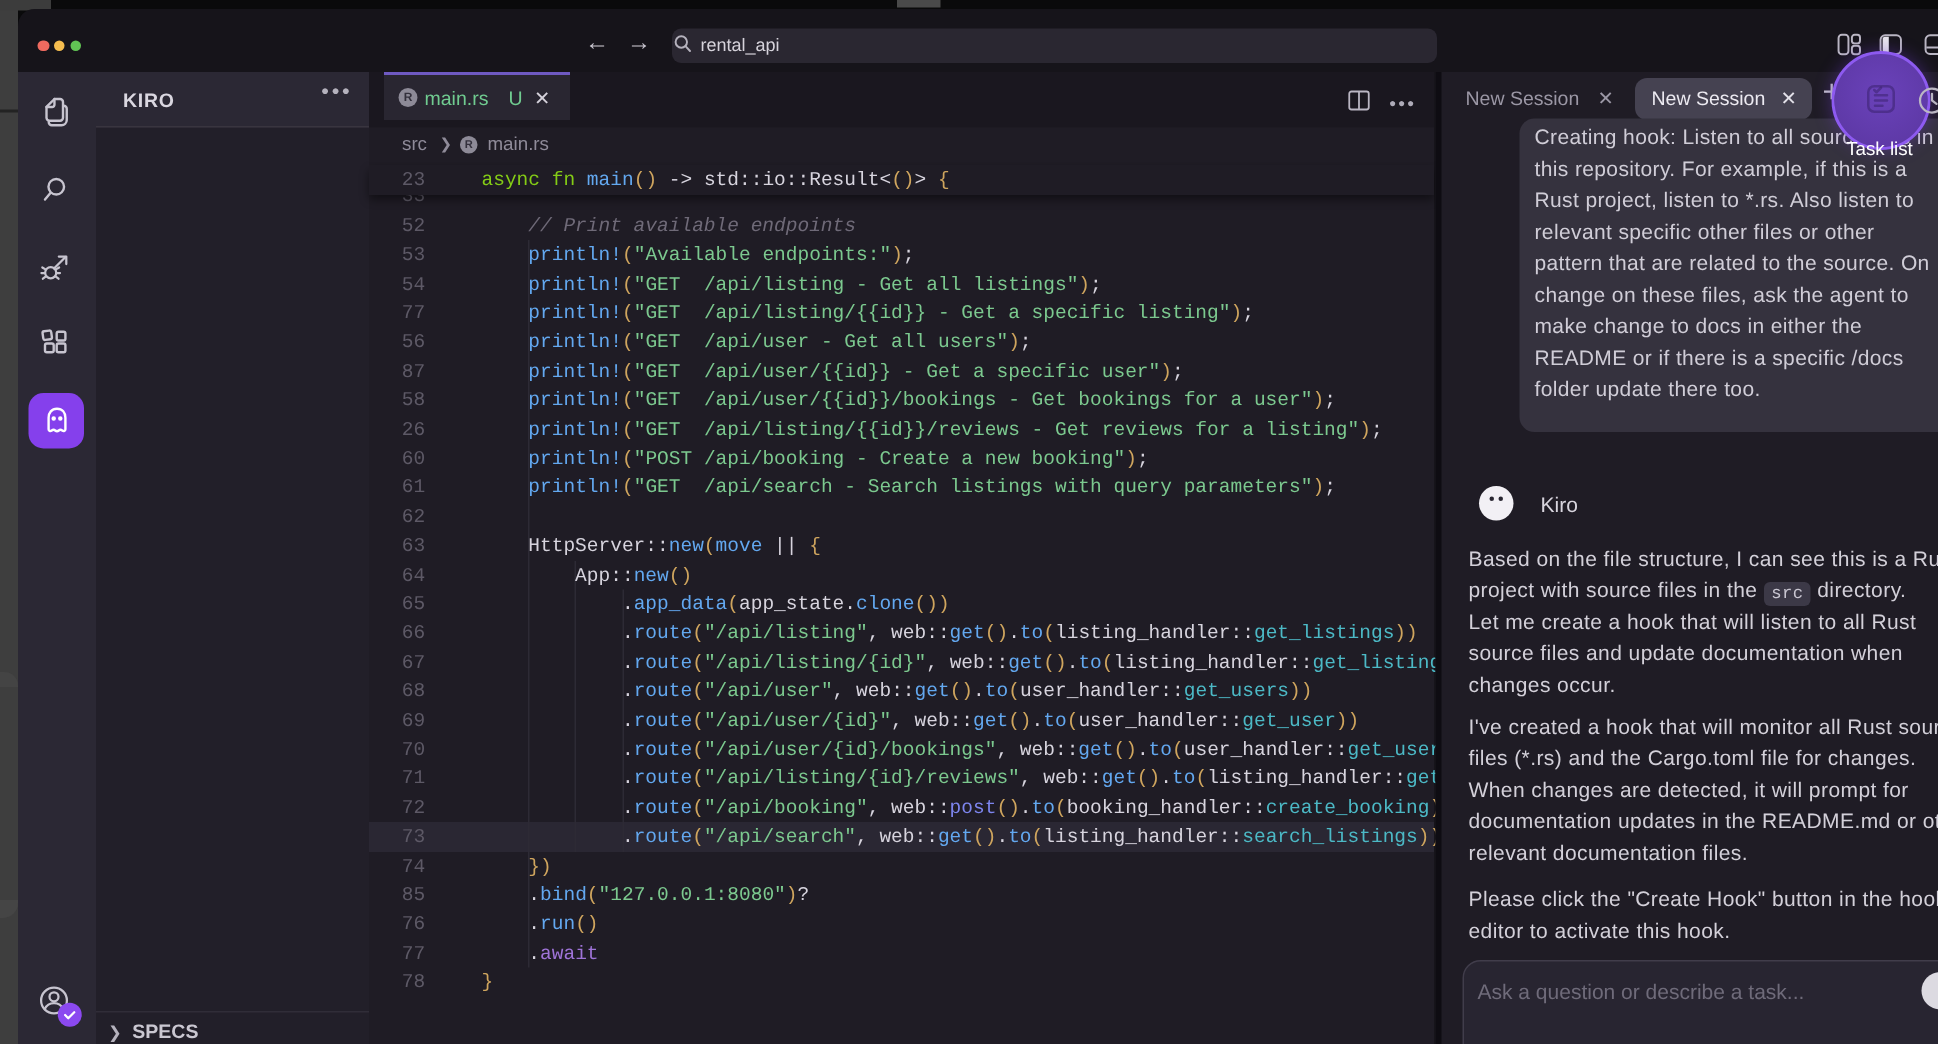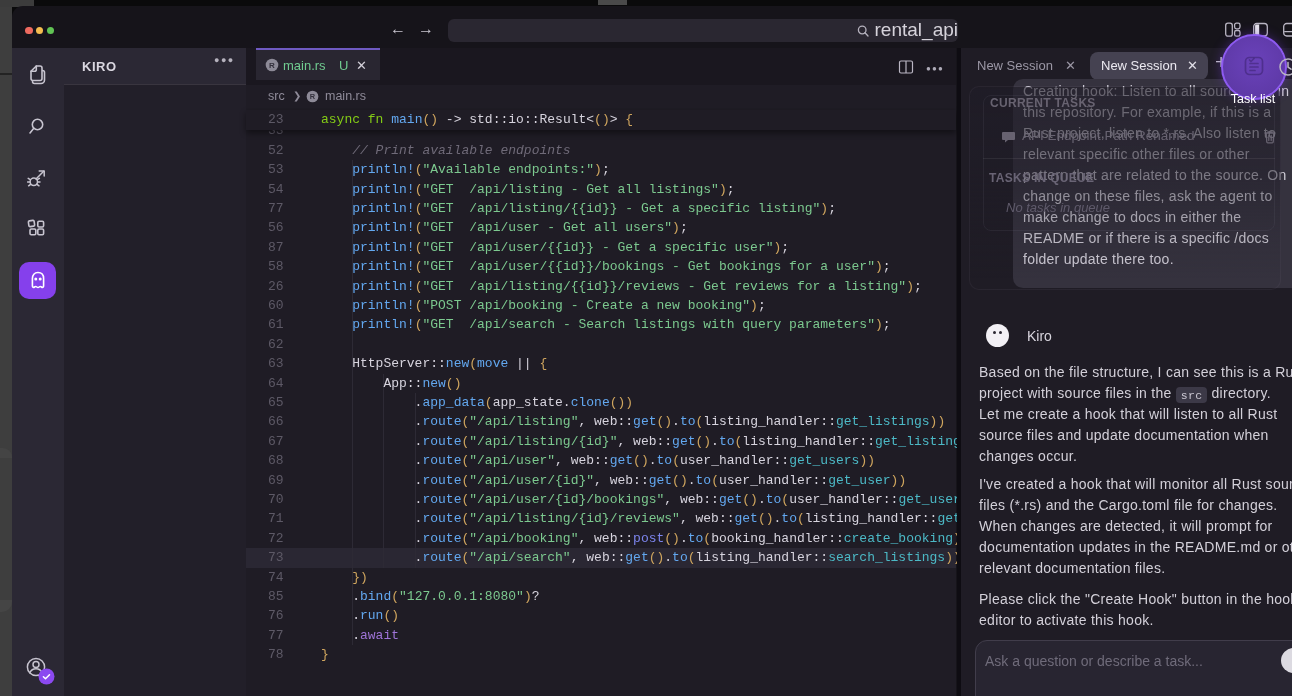--- a/index.html
+++ b/index.html
@@ -3,21 +3,21 @@
 * { margin:0; padding:0; box-sizing:border-box; }
 html,body { width:1292px; height:696px; overflow:hidden; background:#0a0a0b; font-family:"Liberation Sans",sans-serif; }
 .abs { position:absolute; }
 #page { position:relative; width:1292px; height:696px; }
 #lstrip { left:0; top:0; width:12px; height:696px; background:#3e3e3e; }
 #lline { left:0; top:73px; width:12px; height:2px; background:#232323; }
 #tl { left:0; top:0; width:34px; height:7px; background:#3c3c3c; }
 #notch { left:598px; top:0; width:29px; height:5px; background:#4a4a4a; }
 #win { left:12px; top:6px; width:1280px; height:690px; background:#16141a; border-top-left-radius:11px; overflow:hidden; }
 .dot { position:absolute; width:7.5px; height:7.5px; border-radius:50%; top:20.8px; }
-#searchbox { left:436px; top:12.5px; width:510px; height:23px; background:#2a2731; border-radius:6px; color:#d6d3db; font-size:19px; text-align:right; line-height:22px; }
+#searchbox { left:436px; top:12.5px; width:510px; height:23px; background:#2a2731; border-radius:6px; color:#d6d3db; font-size:12px; text-align:left; line-height:22px; }
 #searchbox svg { vertical-align:-2.5px; margin-right:5px; }
 .navarr { position:absolute; top:14px; font-size:16px; color:#c9c6d0; }
 .ticon { position:absolute; top:15px; }
 #abar { left:0; top:42px; width:52px; height:648px; background:#2b2834; }
 .aic { position:absolute; left:12px; }
 #kiroact { position:absolute; left:7px; top:214px; width:37px; height:37px; background:#8540ec; border-radius:10px; text-align:center; padding-top:7px; }
 #acct { position:absolute; left:11px; top:606px; }
 #acctbadge { position:absolute; left:26px; top:620px; }
 #sbar { left:52px; top:42px; width:182px; height:648px; background:#221f29; }
 #sbhead { position:absolute; left:0; top:0; width:182px; height:37px; background:#2b2834; border-bottom:1px solid #39353f; }
@@ -142,20 +142,21 @@
       <div id="acctbadge"><svg width="17" height="17" viewBox="0 0 17 17">
             <circle cx="8.5" cy="8.5" r="8" fill="#8b49f0"></circle>
             <path d="M5.4 8.7 l2.1 2.1 l4 -4" stroke="#fff" stroke-width="1.5" fill="none" stroke-linecap="round" stroke-linejoin="round"></path>
           </svg></div>
     </div>
     <div class="abs" id="sbar">
       <div id="sbhead">
           <span class="t">KIRO</span>
           <span class="m">●●●</span>
         </div>
+      <div id="specs"><span class="ch">❯</span>SPECS</div>
     </div>
     <div class="abs" id="edgroup">
       <div id="code">
         <div id="curline"></div>
         <div class="ig" style="left:106.2px;top:112.2px;height:485.0px"></div>
           <div class="ig" style="left:137.4px;top:325.6px;height:194.0px"></div>
           <div class="ig" style="left:168.6px;top:345.0px;height:174.6px"></div>
 <div class="crow" style="top:73.4px"><span class="gut">33</span><span class="ct"></span></div>
 <div class="crow" style="top:92.8px"><span class="gut">52</span><span class="ct"><i class="cm">    // Print available endpoints</i></span></div>
 <div class="crow" style="top:112.2px"><span class="gut">53</span><span class="ct"><i class="w">    </i><i class="kw">println!</i><i class="br">(</i><i class="str">"Available endpoints:"</i><i class="br">)</i><i class="w">;</i></span></div>
@@ -223,35 +224,20 @@
         <div class="ln">Creating hook: Listen to all source files in</div>
           <div class="ln">this repository. For example, if this is a</div>
           <div class="ln">Rust project, listen to *.rs. Also listen to</div>
           <div class="ln">relevant specific other files or other</div>
           <div class="ln">pattern that are related to the source. On</div>
           <div class="ln">change on these files, ask the agent to</div>
           <div class="ln">make change to docs in either the</div>
           <div class="ln">README or if there is a specific /docs</div>
           <div class="ln">folder update there too.</div>
       </div>
-      <div id="ghost">
-        <div class="gt h" style="left:20px;top:9px">CURRENT TASKS</div>
-        <div class="gt" style="left:31px;top:42px"><svg width="15" height="15" viewBox="0 0 15 15" fill="#6e6977">
-              <path d="M2 3 h11 a1 1 0 0 1 1 1 v6 a1 1 0 0 1 -1 1 H7 l-3 2.6 V11 H2 a1 1 0 0 1 -1 -1 V4 a1 1 0 0 1 1 -1 Z"></path>
-            </svg></div>
-        <div class="gt" style="left:52px;top:41px;font-size:13.5px">API Endpoint Path Renamed</div>
-        <div class="gt" style="left:293px;top:42px"><svg width="14" height="15" viewBox="0 0 14 15" fill="none" stroke="#6e6977" stroke-width="1.3" stroke-linecap="round">
-              <path d="M2 4 h10 M5 4 V2.8 h4 V4 M3.2 4 l0.6 9 a1 1 0 0 0 1 0.9 h4.4 a1 1 0 0 0 1 -0.9 l0.6 -9"></path>
-              <path d="M5.8 6.5 v5 M8.2 6.5 v5"></path>
-            </svg></div>
-        <div id="gline"></div>
-        <div class="gt h" style="left:19px;top:84px;color:#6f6a7b">TASKS IN QUEUE</div>
-        <div class="gt" style="left:36px;top:113px;font-size:13px;font-style:italic;color:#645f70">No tasks in queue</div>
-        <div id="gcard"></div>
-      </div>
       <div id="spot"><svg width="26" height="26" viewBox="0 0 26 26" fill="none" stroke="rgba(40,22,80,0.38)" stroke-width="1.7" stroke-linecap="round" stroke-linejoin="round">
             <rect x="4.5" y="4.5" width="17" height="17" rx="4"></rect>
             <path d="M9 10.5 h8 M9 14 h8 M9 17.5 h5"></path>
             <path d="M8.5 7 l1.5 1.5 L13 5.5"></path>
           </svg></div>
       <div id="tooltip">Task list</div>
       <span id="clockic"><svg width="22" height="22" viewBox="0 0 22 22" fill="none" stroke="#bab6c3" stroke-width="1.5" stroke-linecap="round">
             <circle cx="11" cy="11" r="8"></circle>
             <path d="M11 6.5 V11 l3 2.2"></path>
           </svg></span>

